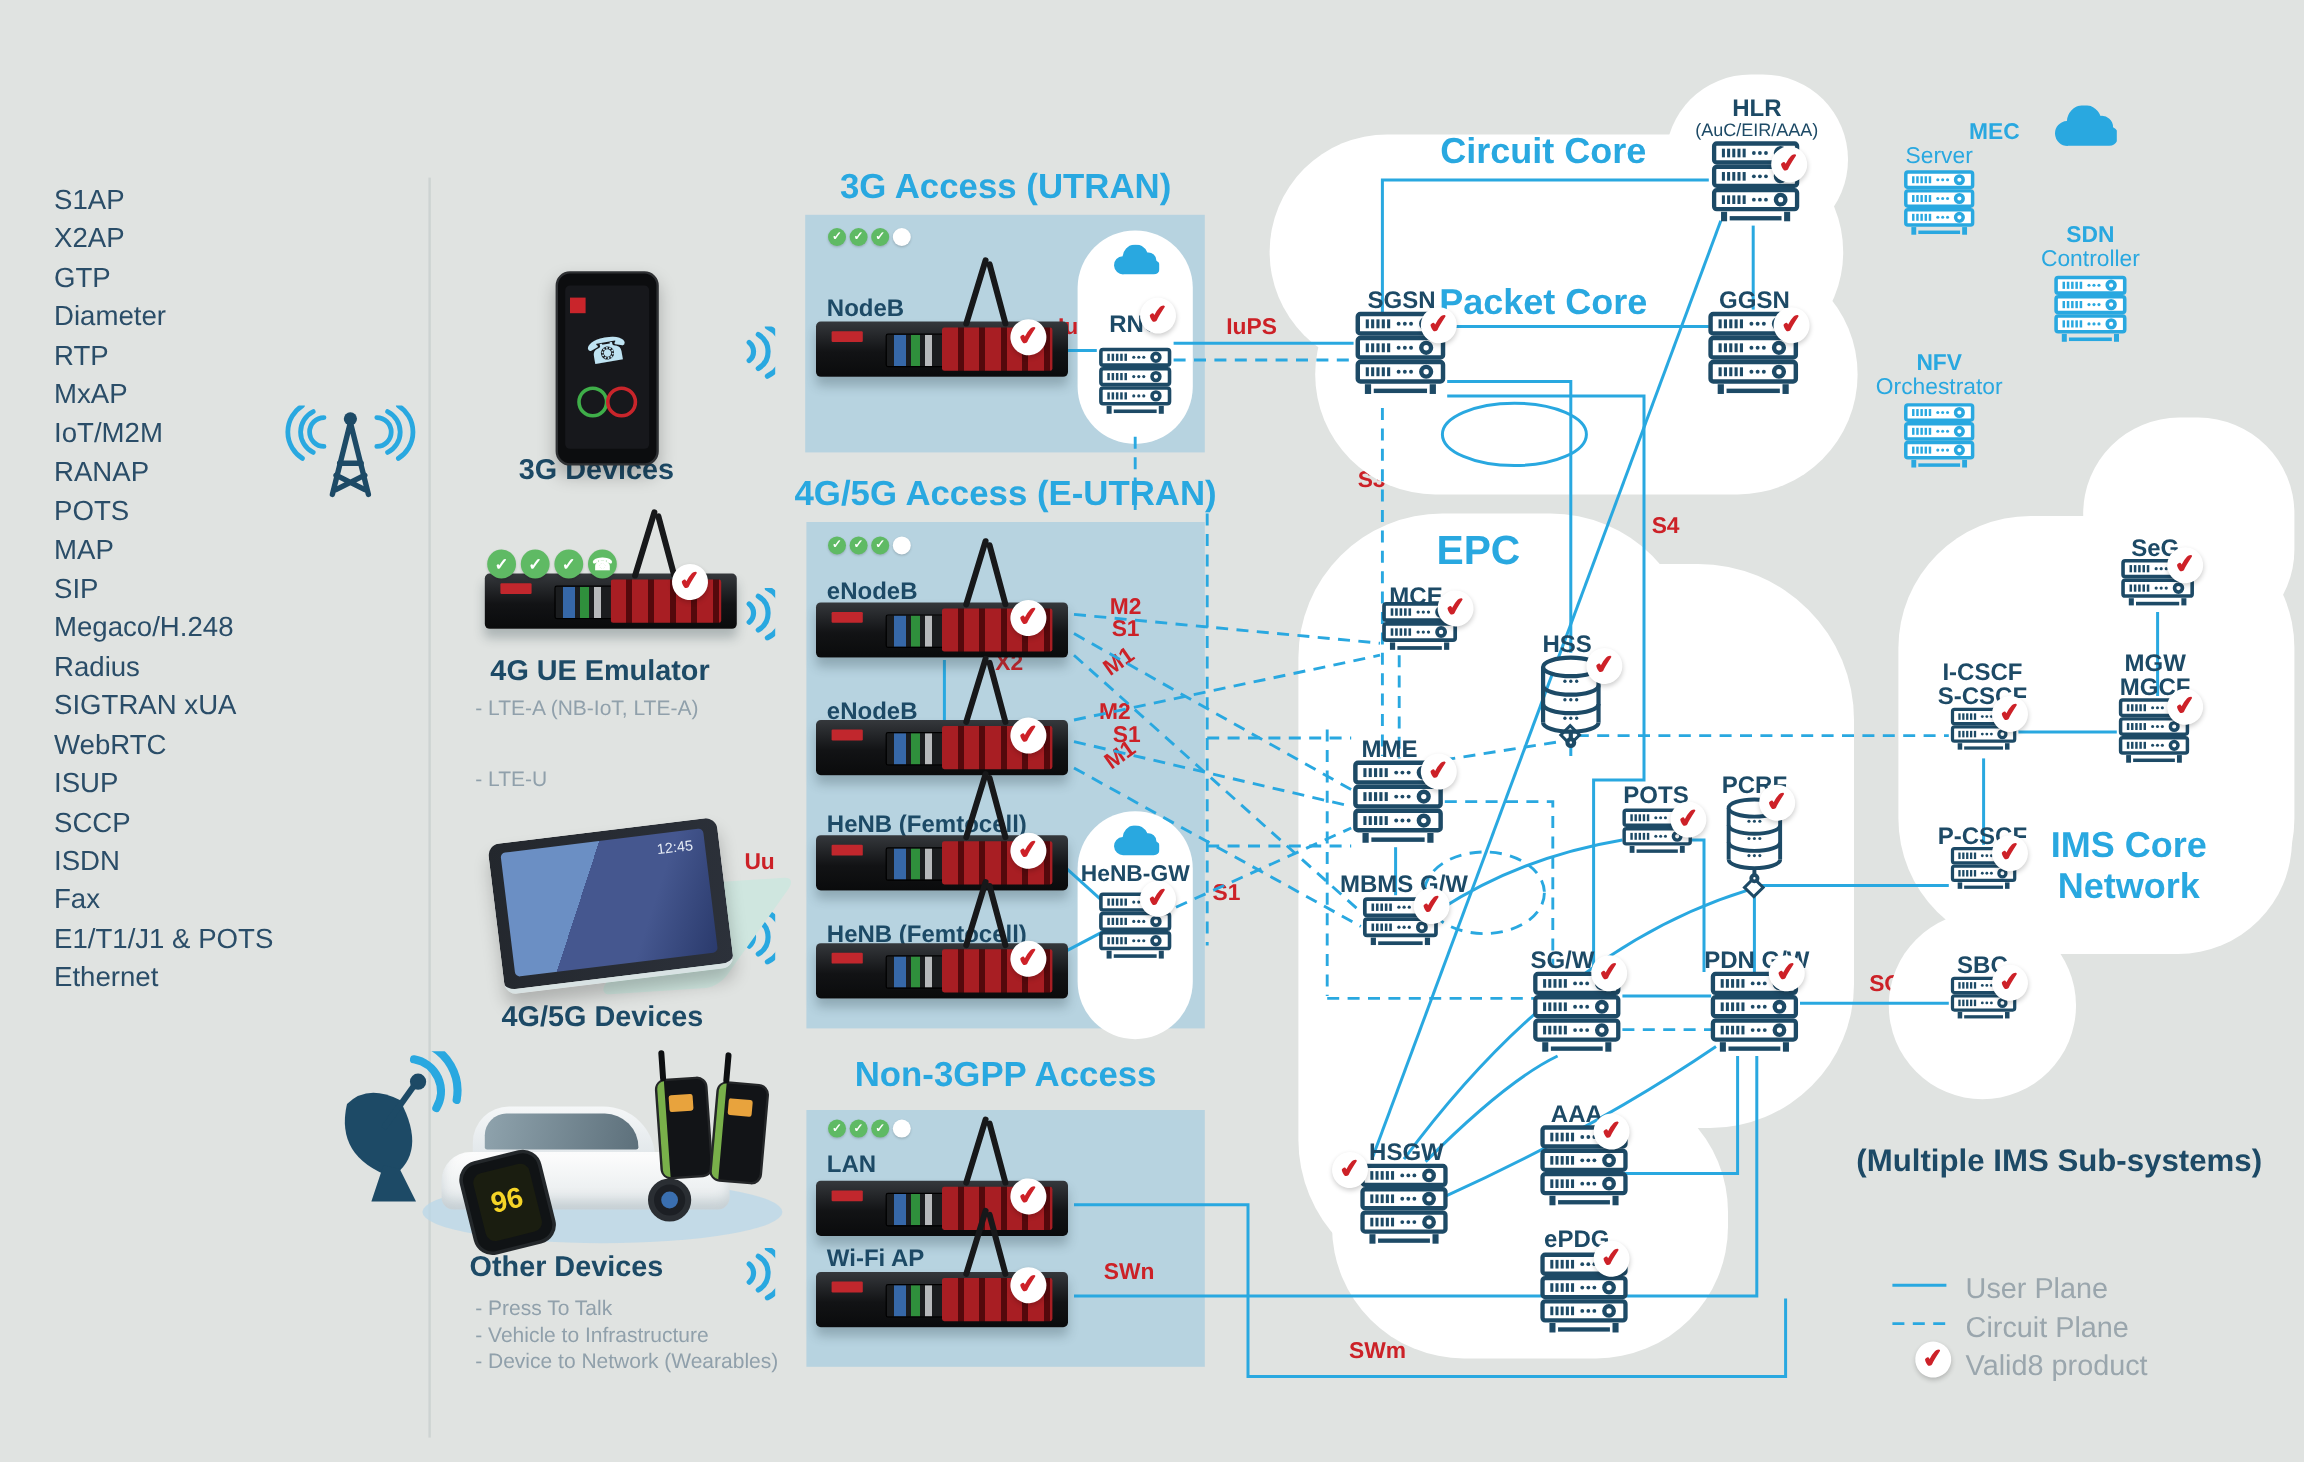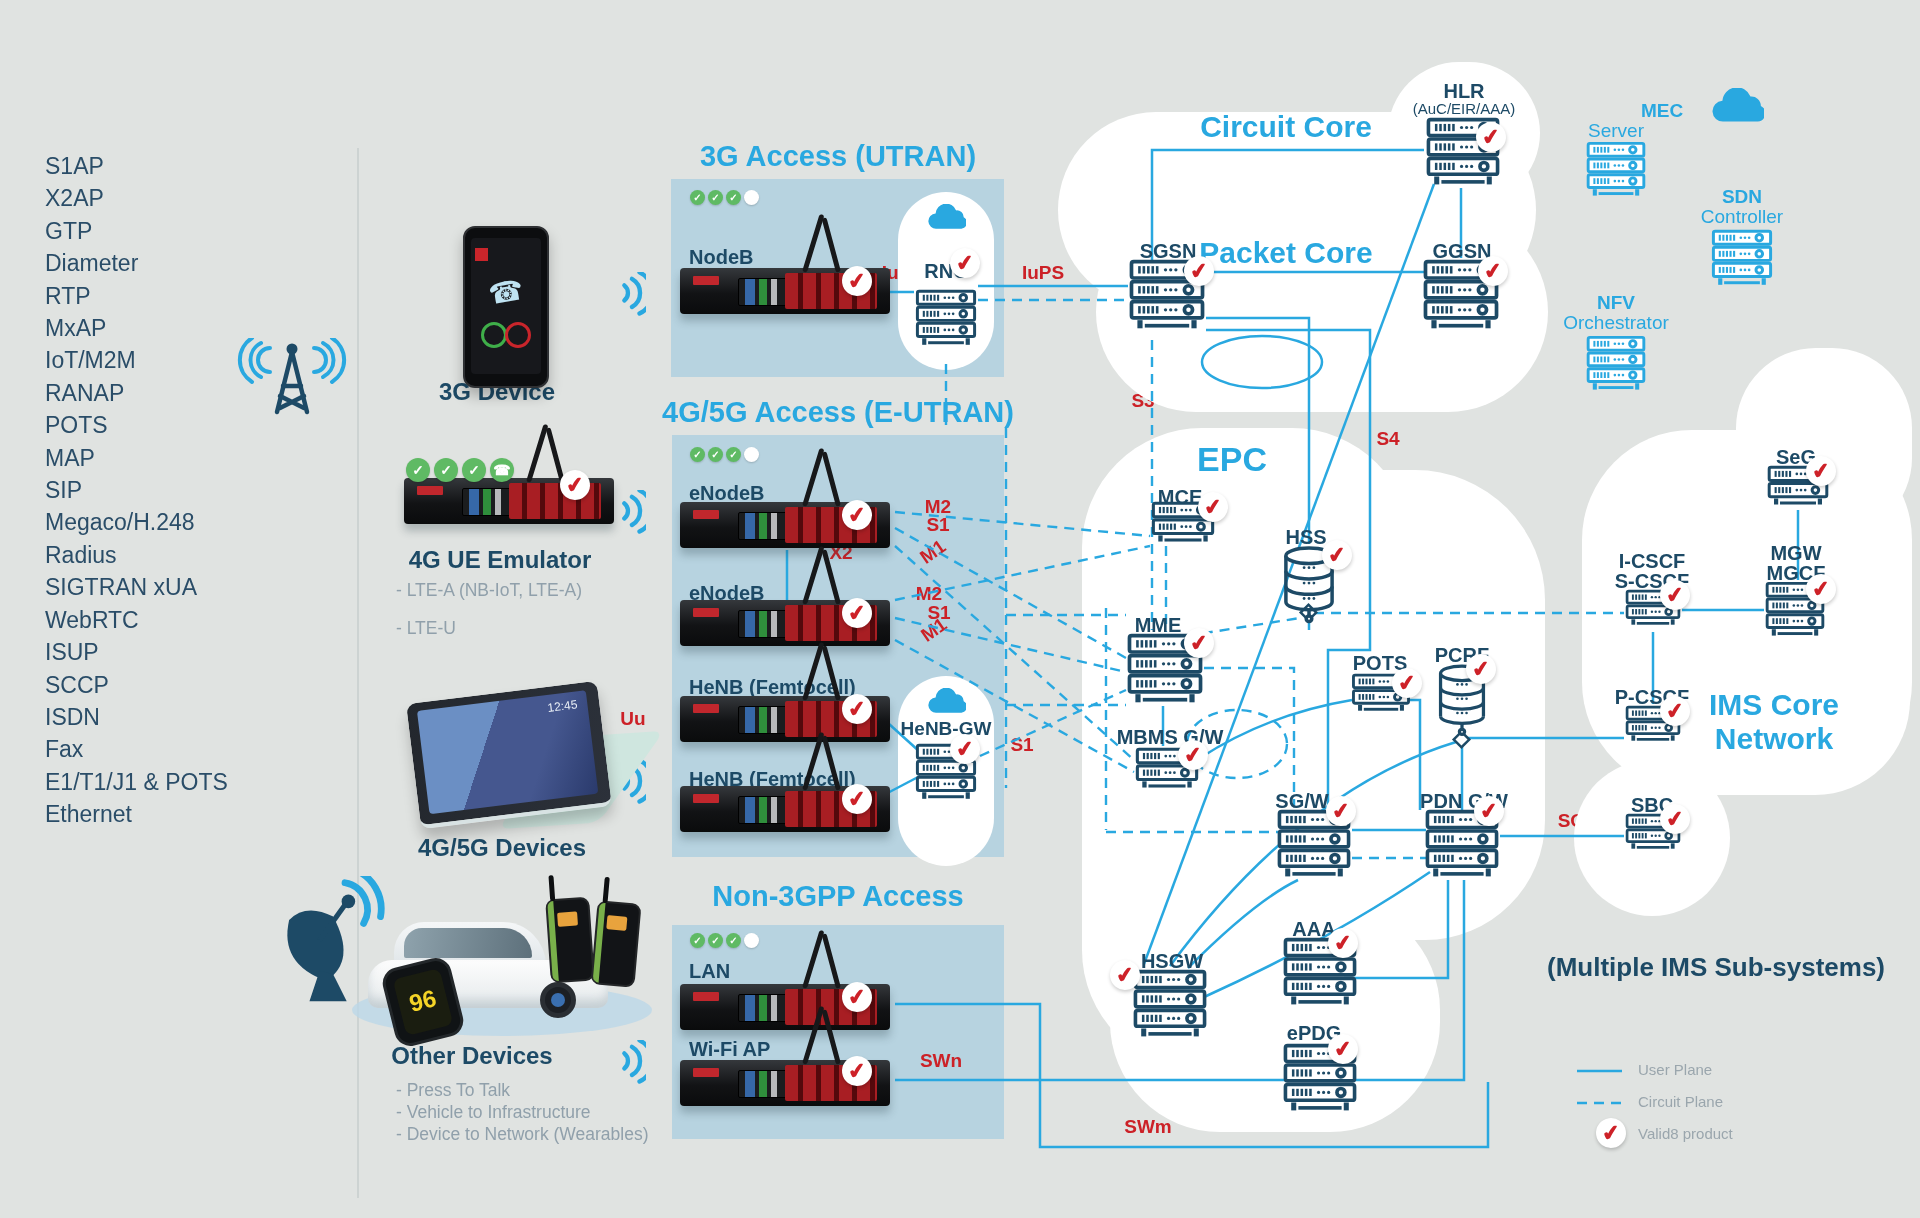--- a/index.html
+++ b/index.html
@@ -13,21 +13,21 @@
   .ct.epc{font-size:34px;}
   .nl{position:absolute;font-size:20px;font-weight:bold;color:#1d4a66;white-space:nowrap;}
   .cx{transform:translateX(-50%);}
   .nl.sub{font-size:15px;font-weight:normal;}
   .dl{position:absolute;font-size:24px;font-weight:bold;color:#1d4a66;transform:translateX(-50%);white-space:nowrap;}
   .bl{position:absolute;font-size:17.5px;color:#90a0ab;line-height:25px;white-space:nowrap;}
   .ifl{position:absolute;font-size:19px;font-weight:bold;color:#cc2127;transform:translateX(-50%);white-space:nowrap;}
   .big-ims{position:absolute;font-size:26px;font-weight:bold;color:#1d4a66;transform:translateX(-50%);white-space:nowrap;}
   .rr1{position:absolute;font-size:19px;font-weight:bold;color:#29a8e0;transform:translateX(-50%);white-space:nowrap;}
   .rr2{position:absolute;font-size:19px;color:#29a8e0;transform:translateX(-50%);white-space:nowrap;}
-  .lg{position:absolute;font-size:15px;color:#9aa6ad;white-space:nowrap;}
+  .lg{position:absolute;font-size:24px;color:#9aa6ad;white-space:nowrap;}
   .srv{position:absolute;color:#1d4a66;overflow:visible;}
   .srv.blue{color:#29a8e0;}
   .chk{position:absolute;width:30px;height:30px;border-radius:50%;background:#fff;color:#cd2128;
        font-size:21px;font-weight:bold;line-height:30px;text-align:center;transform:rotate(-8deg);
        box-shadow:0 2px 4px rgba(0,0,0,.2);z-index:6;}
   .gc{position:absolute;width:15px;height:15px;border-radius:50%;background:#5fba64;color:#fff;
       font-size:10px;line-height:15px;text-align:center;font-weight:bold;box-shadow:0 1px 2px rgba(0,0,0,.18);z-index:5;}
   .gc.off{background:#fff;}
   .gc.big{width:24px;height:24px;font-size:14px;line-height:24px;}
   .rack{position:absolute;width:210px;height:46px;background:linear-gradient(#35383c,#121315 55%,#0a0b0c);
@@ -286,40 +286,40 @@
   <div class="sect" style="left:838px;top:880px">Non-3GPP Access</div>
 
   <div class="phone" style="left:463px;top:226px">
     <div class="p-scr">
       <div class="p-chip"></div>
       <span class="p-call">☎</span>
       <div class="p-ans"></div>
       <div class="p-rej"></div>
     </div>
   </div>
-  <div class="dl" style="left:497px;top:378px">3G Device</div>
+  <div class="dl" style="left:497px;top:378px">3G Devices</div>
   <svg class="abs" style="left:620px;top:272px;color:#29a8e0;z-index:2" width="26" height="44" viewBox="0 0 24 40">
       <use href="#waves"></use>
     </svg>
 
   <span class="gc big" style="left:406px;top:458px">✓</span>
   <span class="gc big" style="left:434px;top:458px">✓</span>
   <span class="gc big" style="left:462px;top:458px">✓</span>
   <span class="gc big" style="left:490px;top:458px">☎</span>
   <div class="rack" style="left:404px;top:478px">
     <span class="ant a1"></span>
       <span class="ant a2"></span>
       <i class="ports"></i>
       <i class="slots"></i>
       <b class="brand"></b>
   </div>
   <span class="chk" style="left:560px;top:470px">✔</span>
   <div class="dl" style="left:500px;top:546px">4G UE Emulator</div>
   <span class="bl" style="left:396px;top:578px">- LTE-A (NB-IoT, LTE-A)</span>
-  <span class="bl" style="left:396px;top:616px">- LTE-U</span>
+  <span class="bl" style="left:396px;top:637px">- LTE-U</span>
   <svg class="abs" style="left:620px;top:490px;color:#29a8e0;z-index:2" width="26" height="44" viewBox="0 0 24 40">
       <use href="#waves"></use>
     </svg>
 
   <div class="tabwrap" style="left:413px;top:692px">
     <div class="tab-stand"></div>
     <div class="tab">
       <div class="tab-scr">
         <span class="tab-time">12:45</span>
       </div>

